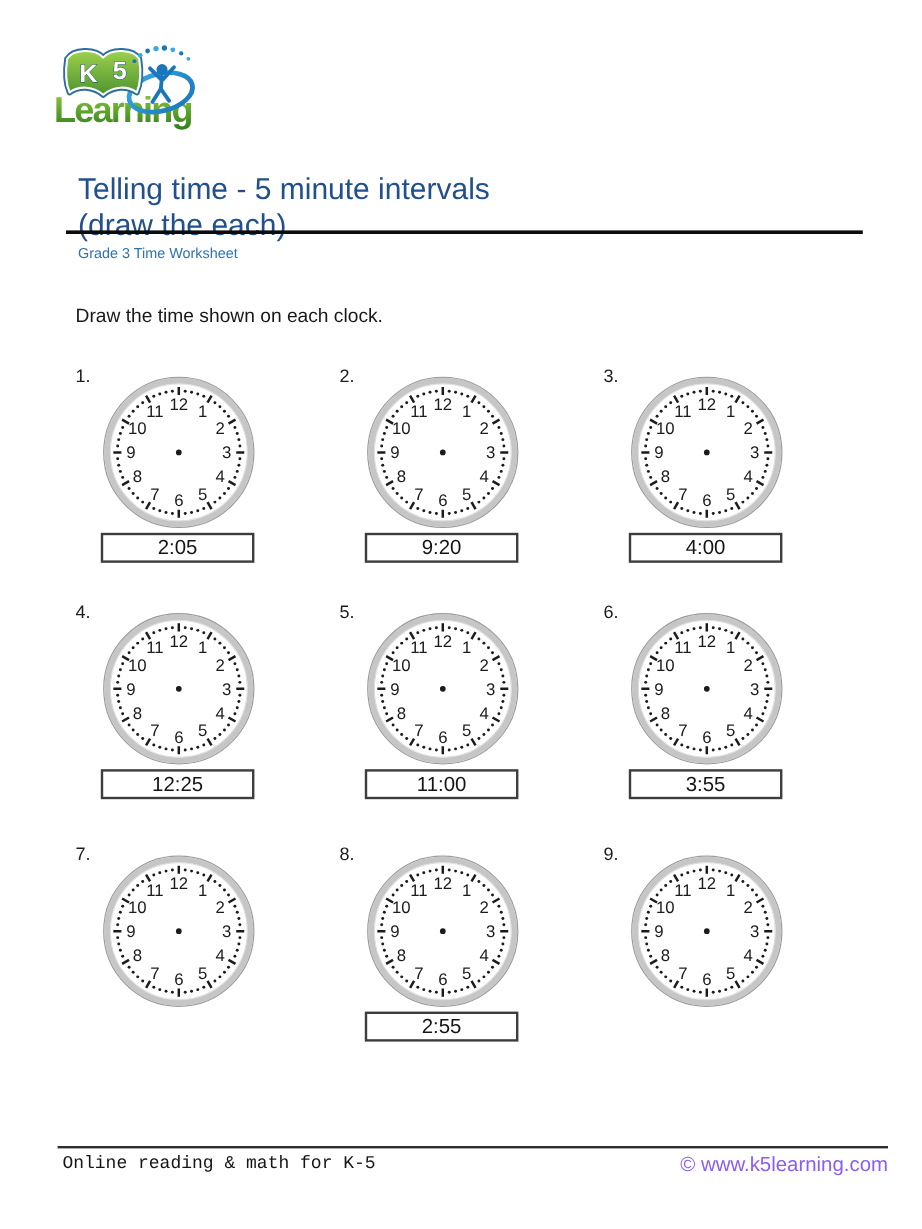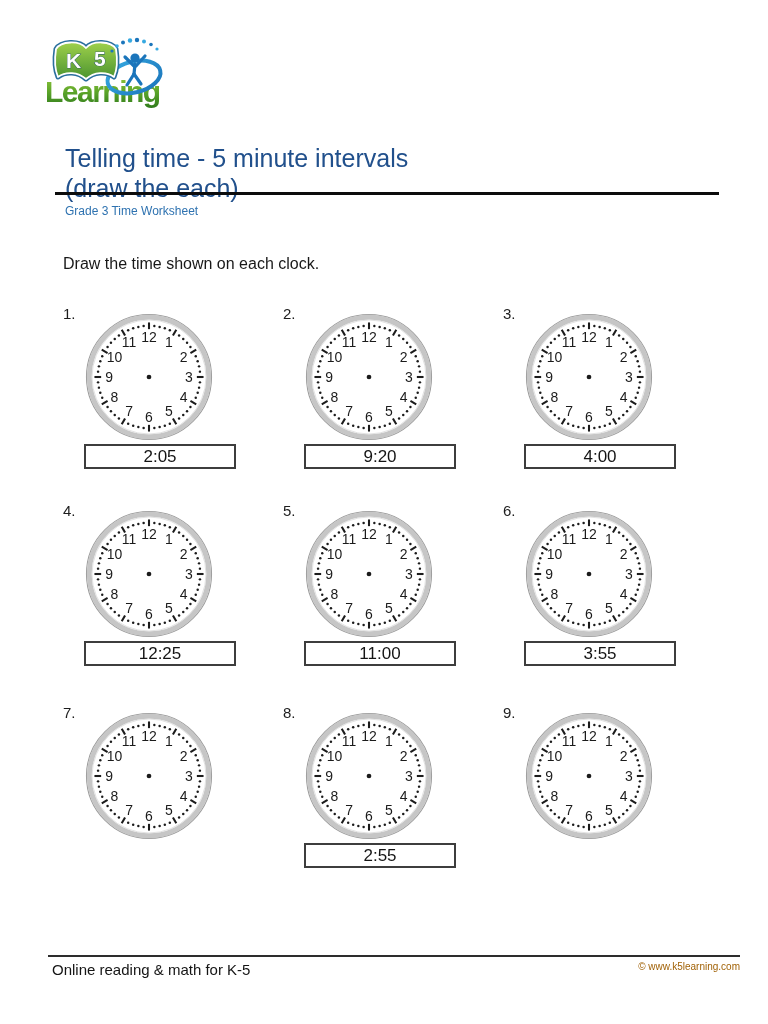--- a/index.html
+++ b/index.html
@@ -22,29 +22,29 @@
   .title-rule { position:absolute; left:55px; top:192px; width:664px; height:3px; background:#0c0c0c; }
   .subtitle { position:absolute; left:65px; top:204px; font-size:12px; color:var(--subtitle-color); }
   .instruction { position:absolute; left:63px; top:255px; font-size:16px; color:var(--text-color); }
 
   
   .cell { position:absolute; width:150px; height:166px; }
   .qnum { position:absolute; left:0; top:0; font-size:15px; color:#1d1d1d; }
   .clock-slot { position:absolute; left:22px; top:8px; width:128px; height:128px; }
   .clock-slot svg { display:block; width:128px; height:128px; }
   .clock-slot text { font-family:"Liberation Sans",sans-serif; font-size:14.2px; }
-  .time-box { position:absolute; left:21px; top:139px; width:152px; height:25px;
+  .time-box { position:absolute; left:21px; top:139px; width:128px; height:25px;
               border:2px solid #3d3d3d; background:#fff;
               display:flex; align-items:center; justify-content:center;
               font-size:17px; color:#141414; }
 
   
   .footer-line { position:absolute; left:48px; top:955px; width:692px; height:2px; background:#2d2d2d; }
-  .footer-left { position:absolute; left:52px; top:961px; font-size:15px; color:#151515; }
-  .footer-right { position:absolute; right:28px; top:961px; font-size:10px; color:#a16207;margin-left:35px; }
+  .footer-left { position:absolute; left:52px; top:961px; font-size:15px; color:#151515;font-family:Liberation Mono, monospace; }
+  .footer-right { position:absolute; right:28px; top:961px; font-size:17px; color:#8b5cf6;margin-left:35px; }
 </style>
 </head>
 <body>
 
 <div class="page" style="--title-color: #21508c; --subtitle-color: #2e72b0; --text-color: #181818;">
 
   <div class="logo">
     <svg class="logo-svg" viewBox="0 0 142 76">
       <defs>
         <linearGradient id="gBook" x1="0" y1="0" x2="0" y2="1">

